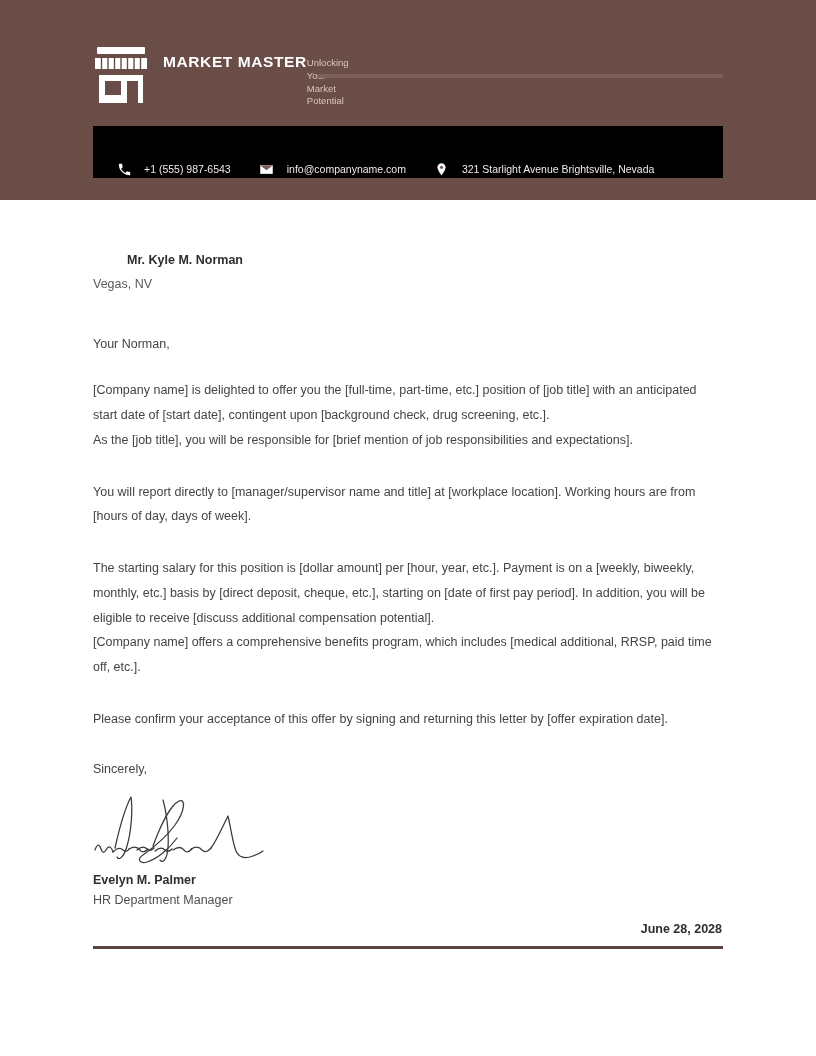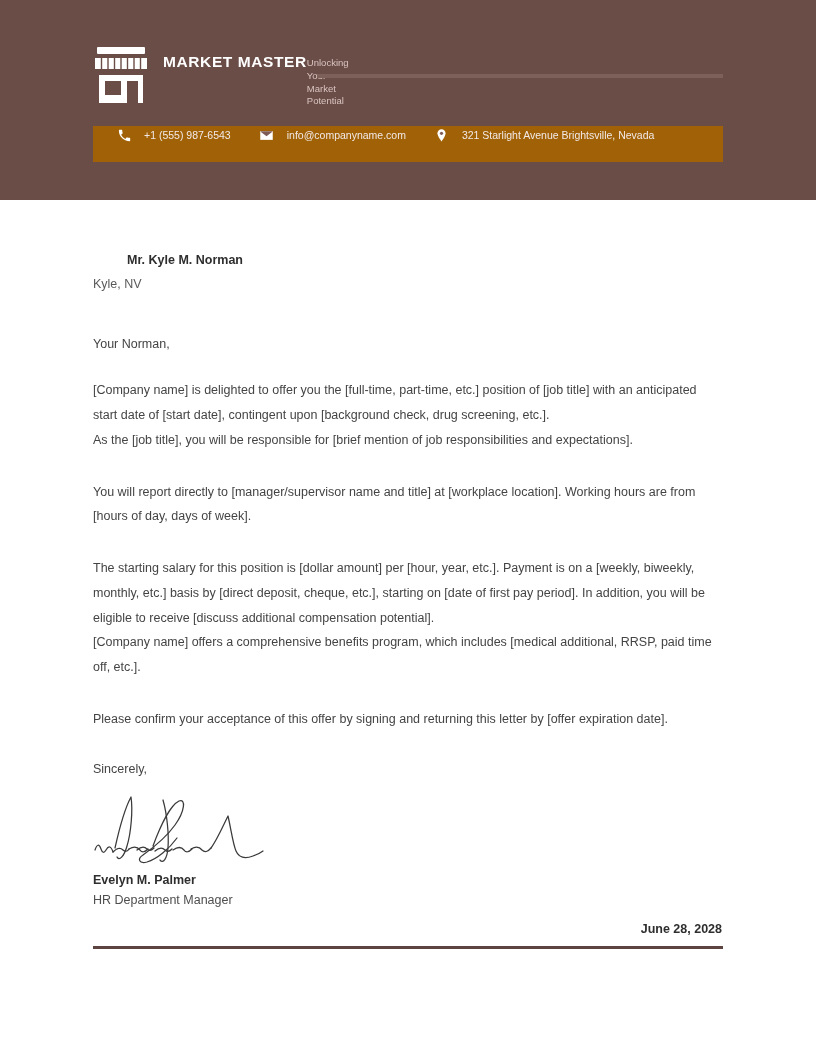--- a/index.html
+++ b/index.html
@@ -68,24 +68,24 @@
     margin-top: 29px;
     margin-left: 2px;
   }
 
   
   .contact-bar {
     position: absolute;
     left: 93px;
     top: 126px;
     width: 630px;
-    height: 36px;
-    background: #a16207;
+    height: 52px;
+    background: #000000;
     display: flex;
-    align-items: flex-start;
+    align-items: flex-end;
     box-sizing: border-box;
     padding-left: 22px;
   }
   .contact-item {
     display: flex;
     align-items: center;
     white-space: nowrap;
   }
   .contact-item + .contact-item { margin-left: 27px; }
   .contact-icon {
@@ -260,21 +260,21 @@
     </div>
 
   </div>
 </div>
 
 <div class="letter">
 
   <div class="recipient">
     <div class="recipient-name">Mr. Kyle M. Norman</div>
     <div class="recipient-address">
-      <div>Kyle, NV</div>
+      <div>Vegas, NV</div>
     </div>
   </div>
 
   <div class="salutation">Your Norman,</div>
 
   <div class="para">[Company name] is delighted to offer you the [full-time, part-time, etc.] position of [job title] with an anticipated start date of [start date], contingent upon [background check, drug screening, etc.].</div>
   <div class="para tight">As the [job title], you will be responsible for [brief mention of job responsibilities and expectations].</div>
   <div class="para">You will report directly to [manager/supervisor name and title] at [workplace location]. Working hours are from [hours of day, days of week].</div>
   <div class="para">The starting salary for this position is [dollar amount] per [hour, year, etc.]. Payment is on a [weekly, biweekly, monthly, etc.] basis by [direct deposit, cheque, etc.], starting on [date of first pay period]. In addition, you will be eligible to receive [discuss additional compensation potential].</div>
   <div class="para tight">[Company name] offers a comprehensive benefits program, which includes [medical additional, RRSP, paid time off, etc.].</div>

